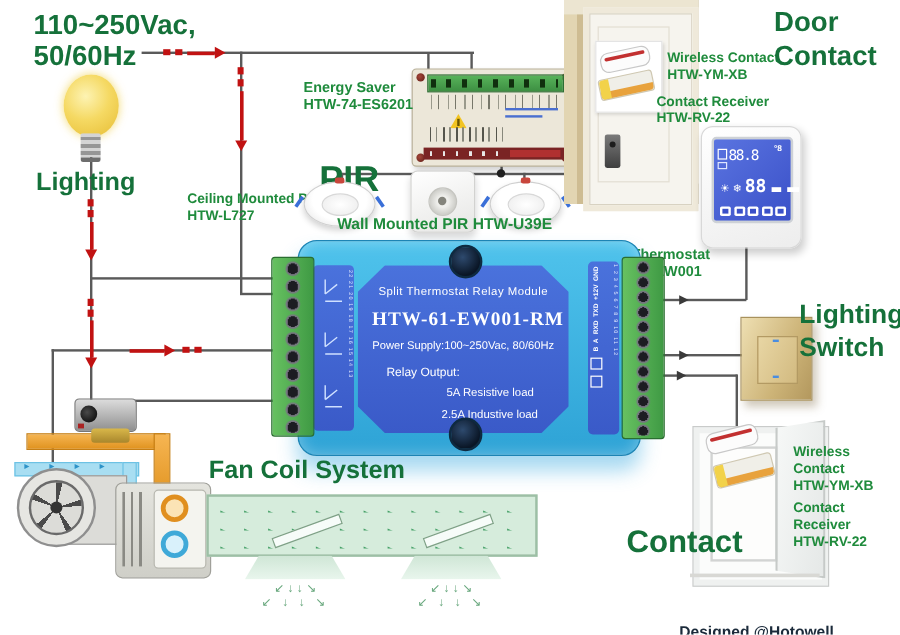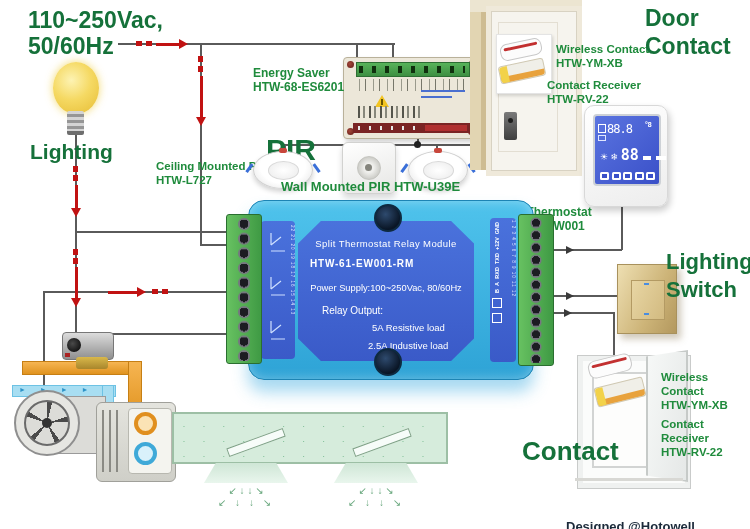--- a/index.html
+++ b/index.html
@@ -238,21 +238,21 @@
     <div class="es-screw" style="right:3px;bottom:3px;"></div>
     <div class="es-term"></div>
     <div class="es-row1"></div>
     <div class="es-warn"></div>
     <div class="es-label"></div>
     <div class="es-row2"></div>
     <div class="es-dip"></div>
   </div>
   <div class="glabel" style="left:253px;top:66px;font-size:12px;">
     <div>Energy Saver</div>
-    <div>HTW-68-ES6201</div>
+    <div>HTW-74-ES6201</div>
   </div>
 
   <div class="gtitle" style="left:266px;top:134px;font-size:30px;">PIR</div>
   <div class="glabel" style="left:156px;top:160px;">
     <div>Ceiling Mounted PIR</div>
     <div>HTW-L727</div>
   </div>
   <div class="pirc" style="left:253px;top:151px;">
     <span class="disc"></span>
     <span class="ring"></span>
@@ -324,21 +324,21 @@
       <g stroke="#cfe0ff" stroke-width="1.2" fill="none">
         <path d="M10 12 v12 M10 24 l10 -8 M10 30 h14"></path>
         <path d="M10 56 v12 M10 68 l10 -8 M10 74 h14"></path>
         <path d="M10 100 v12 M10 112 l10 -8 M10 118 h14"></path>
       </g>
     </svg>
     <div class="numstrip" style="right:0;top:4px;">22 21 20 19 18 17 16 15 14 13</div>
   </div>
   <div class="rm-oct"></div>
   <div class="rm-line" style="left:310px;top:238px;width:152px;text-align:center;font-size:9.5px;letter-spacing:.4px;">Split Thermostat Relay Module</div>
-  <div class="rm-line" style="left:310px;top:258px;width:152px;text-align:left;font-size:10px;font-weight:bold;letter-spacing:.8px;">HTW-61-EW001-RM</div>
+  <div class="rm-line" style="left:310px;top:258px;width:152px;text-align:center;font-size:16px;font-weight:bold;letter-spacing:.8px;font-family:Liberation Serif, serif;">HTW-61-EW001-RM</div>
   <div class="rm-line" style="left:302px;top:283px;width:168px;text-align:center;font-size:9.3px;">Power Supply:100~250Vac, 80/60Hz</div>
   <div class="rm-line" style="left:322px;top:305px;font-size:10px;">Relay Output:</div>
   <div class="rm-line" style="left:372px;top:322px;font-size:9.5px;">5A Resistive load</div>
   <div class="rm-line" style="left:368px;top:340px;font-size:9.5px;">2.5A Industive load</div>
   <div class="rm-rp">
     <div class="rp-pins">
       <span>GND</span>
       <span>+12V</span>
       <span>TXD</span>
       <span>RXD</span>
@@ -390,20 +390,21 @@
   <div class="pipe-b" style="left:102px;top:440px;width:36px;height:10px;"></div>
   <div class="valve-act"></div>
   <div class="valve-body"></div>
   <div class="fan-house"></div>
   <div class="fan-c"></div>
   <div class="fc-unit"></div>
   <div class="fc-slots"></div>
   <div class="fc-panel"></div>
   <div class="port o" style="left:134px;top:412px;"></div>
   <div class="port b" style="left:134px;top:442px;"></div>
+  <div class="gtitle" style="left:174px;top:381px;font-size:21px;">Fan Coil System</div>
   <div class="duct">
     <div class="drow" style="top:3px;"></div>
     <div class="drow" style="top:18px;"></div>
     <div class="drow" style="top:33px;"></div>
   </div>
   <div class="vane" style="left:226px;top:438px;"></div>
   <div class="vane" style="left:352px;top:438px;"></div>
   <div class="diffuser" style="left:204px;top:463px;"></div>
   <div class="diffuser" style="left:334px;top:463px;"></div>
   <div class="spray" style="left:200px;top:485px;"></div>

